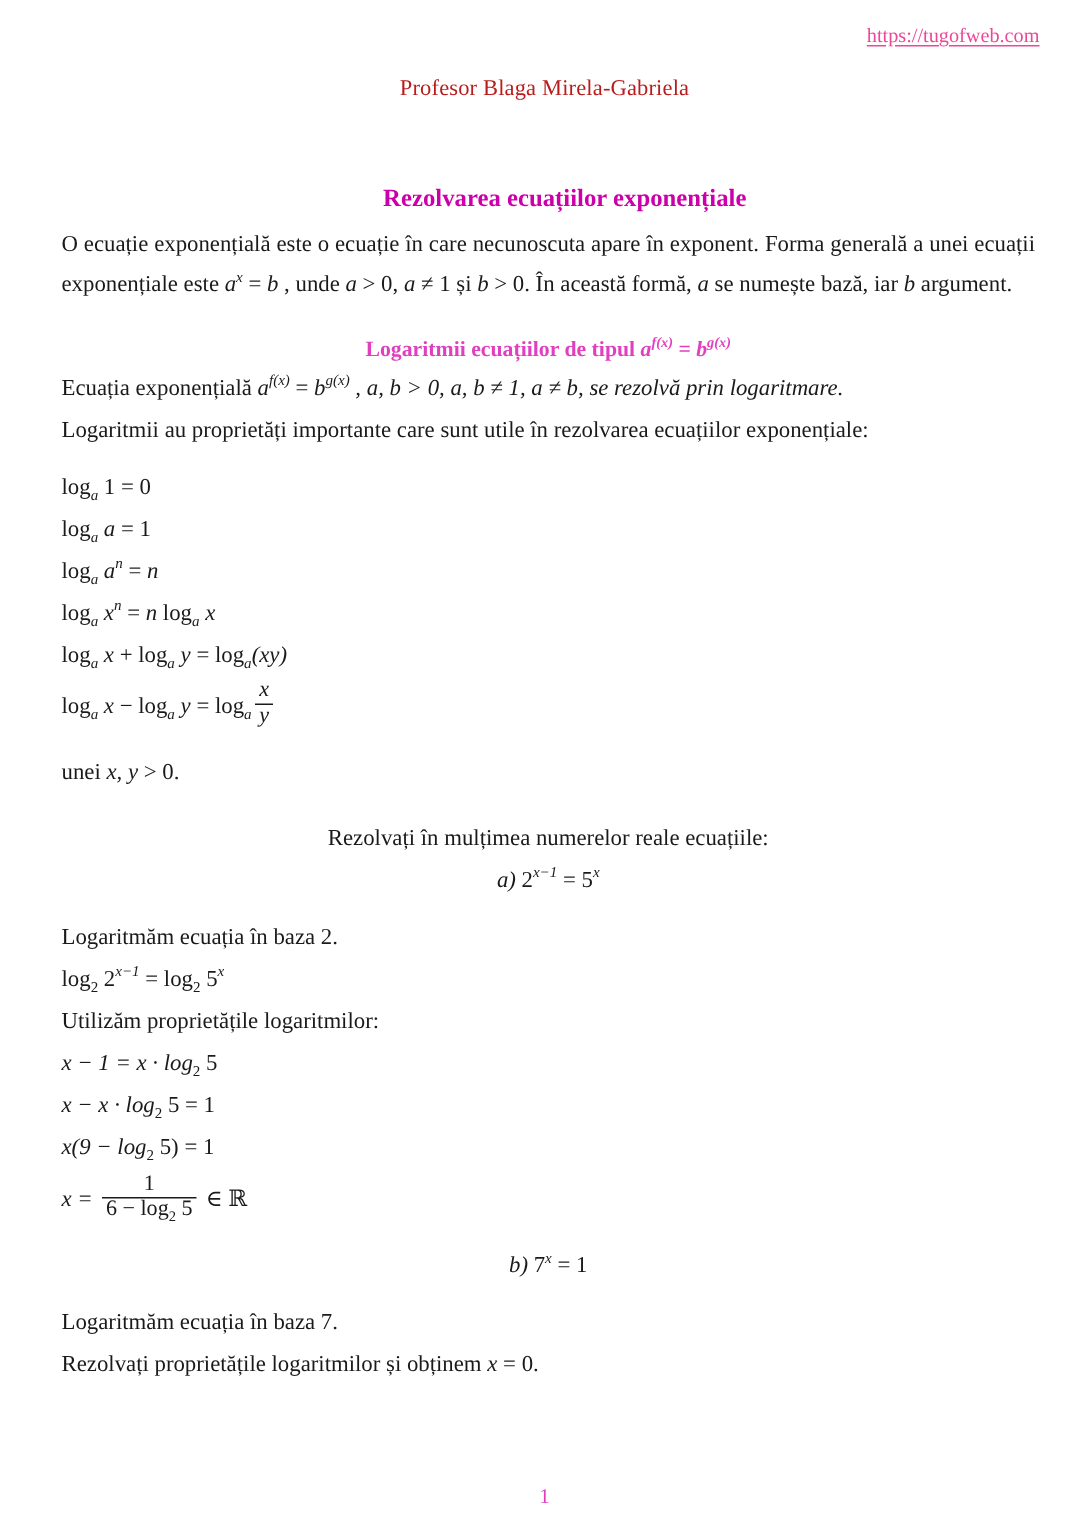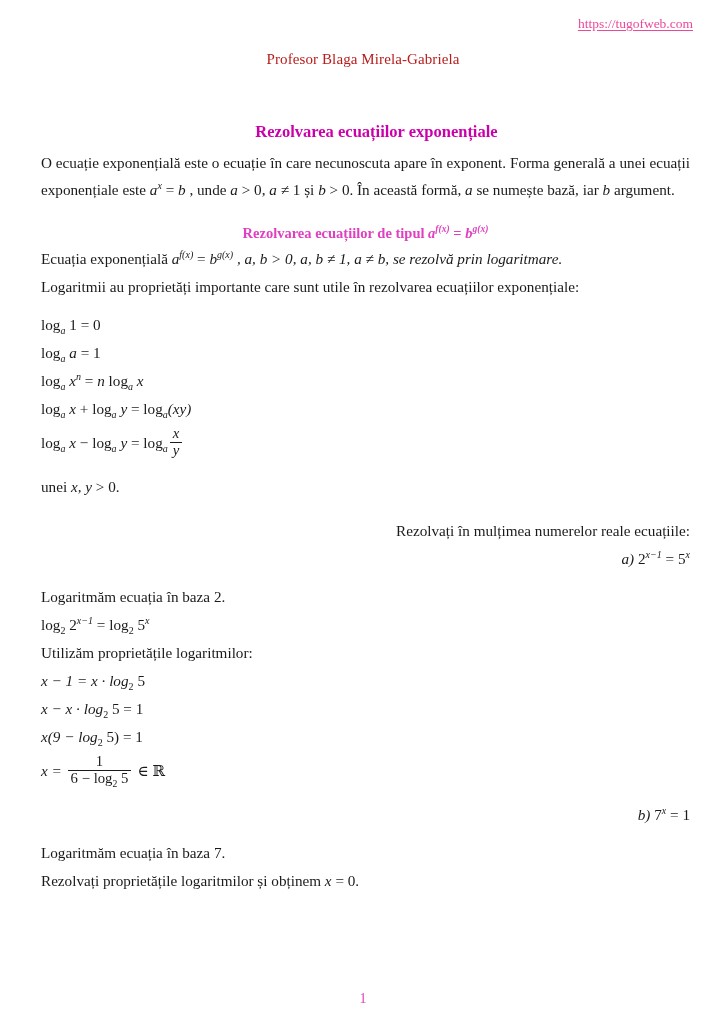--- a/index.html
+++ b/index.html
@@ -84,21 +84,21 @@
   .eq {
     margin: 0;
     font-size: 15.2px;
     line-height: 28px;
     white-space: nowrap;
   }
   .eq.tall {
     line-height: 40px;
   }
   .centered {
-    text-align: right;
+    text-align: center;
     white-space: nowrap;
   }
   .mi {
     font-style: italic;
     font-family: "Liberation Serif", "DejaVu Serif", serif;
   }
   .mn, .mo {
     font-style: normal;
   }
   sup {
@@ -154,32 +154,33 @@
   <div class="url-line">https://tugofweb.com</div>
 
   <div class="prof-line">Profesor Blaga Mirela-Gabriela</div>
 
   <div class="doc-title">Rezolvarea ecuațiilor exponențiale</div>
 
   <div class="content">
 
     <p class="body-par"><span>O ecuație exponențială este o ecuație în care necunoscuta apare în exponent. Forma generală a unei ecuații exponențiale este </span><span class="mi">a</span><sup class="mi">x</sup><span class="mo"> = </span><span class="mi">b</span><span> , unde </span><span class="mi">a</span><span class="mo"> &gt; 0, </span><span class="mi">a</span><span class="mo"> ≠ 1 și </span><span class="mi">b</span><span class="mo"> &gt; 0. În această formă, </span><span class="mi">a</span><span> se numește bază, iar </span><span class="mi">b</span><span> argument.</span></p>
 
-    <div class="subhead"><span>Rezolvarea ecuațiilor de tipul </span><span class="mi">a</span><sup class="mi">f(x)</sup><span class="mo"> = </span><span class="mi">b</span><sup class="mi">g(x)</sup></div>
+    <div class="subhead"><span>Logaritmii ecuațiilor de tipul </span><span class="mi">a</span><sup class="mi">f(x)</sup><span class="mo"> = </span><span class="mi">b</span><sup class="mi">g(x)</sup></div>
 
     <p class="body-par"><span>Ecuația exponențială </span><span class="mi">a</span><sup class="mi">f(x)</sup><span class="mo"> = </span><span class="mi">b</span><sup class="mi">g(x)</sup><span class="mi"> , a, b &gt; 0, a, b ≠ 1, a ≠ b,  se  rezolvă  prin  logaritmare.</span></p>
 
     <p class="line just">Logaritmii au proprietăți importante care sunt utile în rezolvarea ecuațiilor exponențiale:</p>
 
     <div class="spacer-sm"></div>
 
     <p class="eq"><span class="mo">log</span><sub class="mi">a</sub>&nbsp;<span class="mn">1</span><span class="mo"> = </span><span class="mn">0</span></p>
 
     <p class="eq"><span class="mo">log</span><sub class="mi">a</sub>&nbsp;<span class="mi">a</span><span class="mo"> = </span><span class="mn">1</span></p>
 
+    <p class="eq"><span class="mo">log</span><sub class="mi">a</sub>&nbsp;<span class="mi">a</span><sup class="mi">n</sup><span class="mo"> = </span><span class="mi">n</span></p>
 
     <p class="eq"><span class="mo">log</span><sub class="mi">a</sub>&nbsp;<span class="mi">x</span><sup class="mi">n</sup><span class="mo"> = </span><span class="mi"><span class="mi"></span>n</span><span class="mo">&nbsp;log</span><sub class="mi">a</sub>&nbsp;<span class="mi">x</span></p>
 
     <p class="eq"><span class="mo">log</span><sub class="mi">a</sub>&nbsp;<span class="mi">x</span><span class="mo"> + </span><span class="mo">log</span><sub class="mi">a</sub>&nbsp;<span class="mi">y</span><span class="mo"> = </span><span class="mo">log</span><sub class="mi">a</sub><span class="mi">(xy)</span></p>
 
     <p class="eq tall"><span class="mo">log</span><sub class="mi">a</sub>&nbsp;<span class="mi">x</span><span class="mo"> − </span><span class="mo">log</span><sub class="mi">a</sub>&nbsp;<span class="mi">y</span><span class="mo"> = </span><span class="mo">log</span><sub class="mi">a</sub><span class="frac"><span class="num mi">x</span><span class="den mi">y</span></span></p>
 
     <div class="spacer-sm"></div>
 
     <p class="line"><span>unei </span><span class="mi">x, y</span><span class="mo"> &gt; 0.</span></p>

